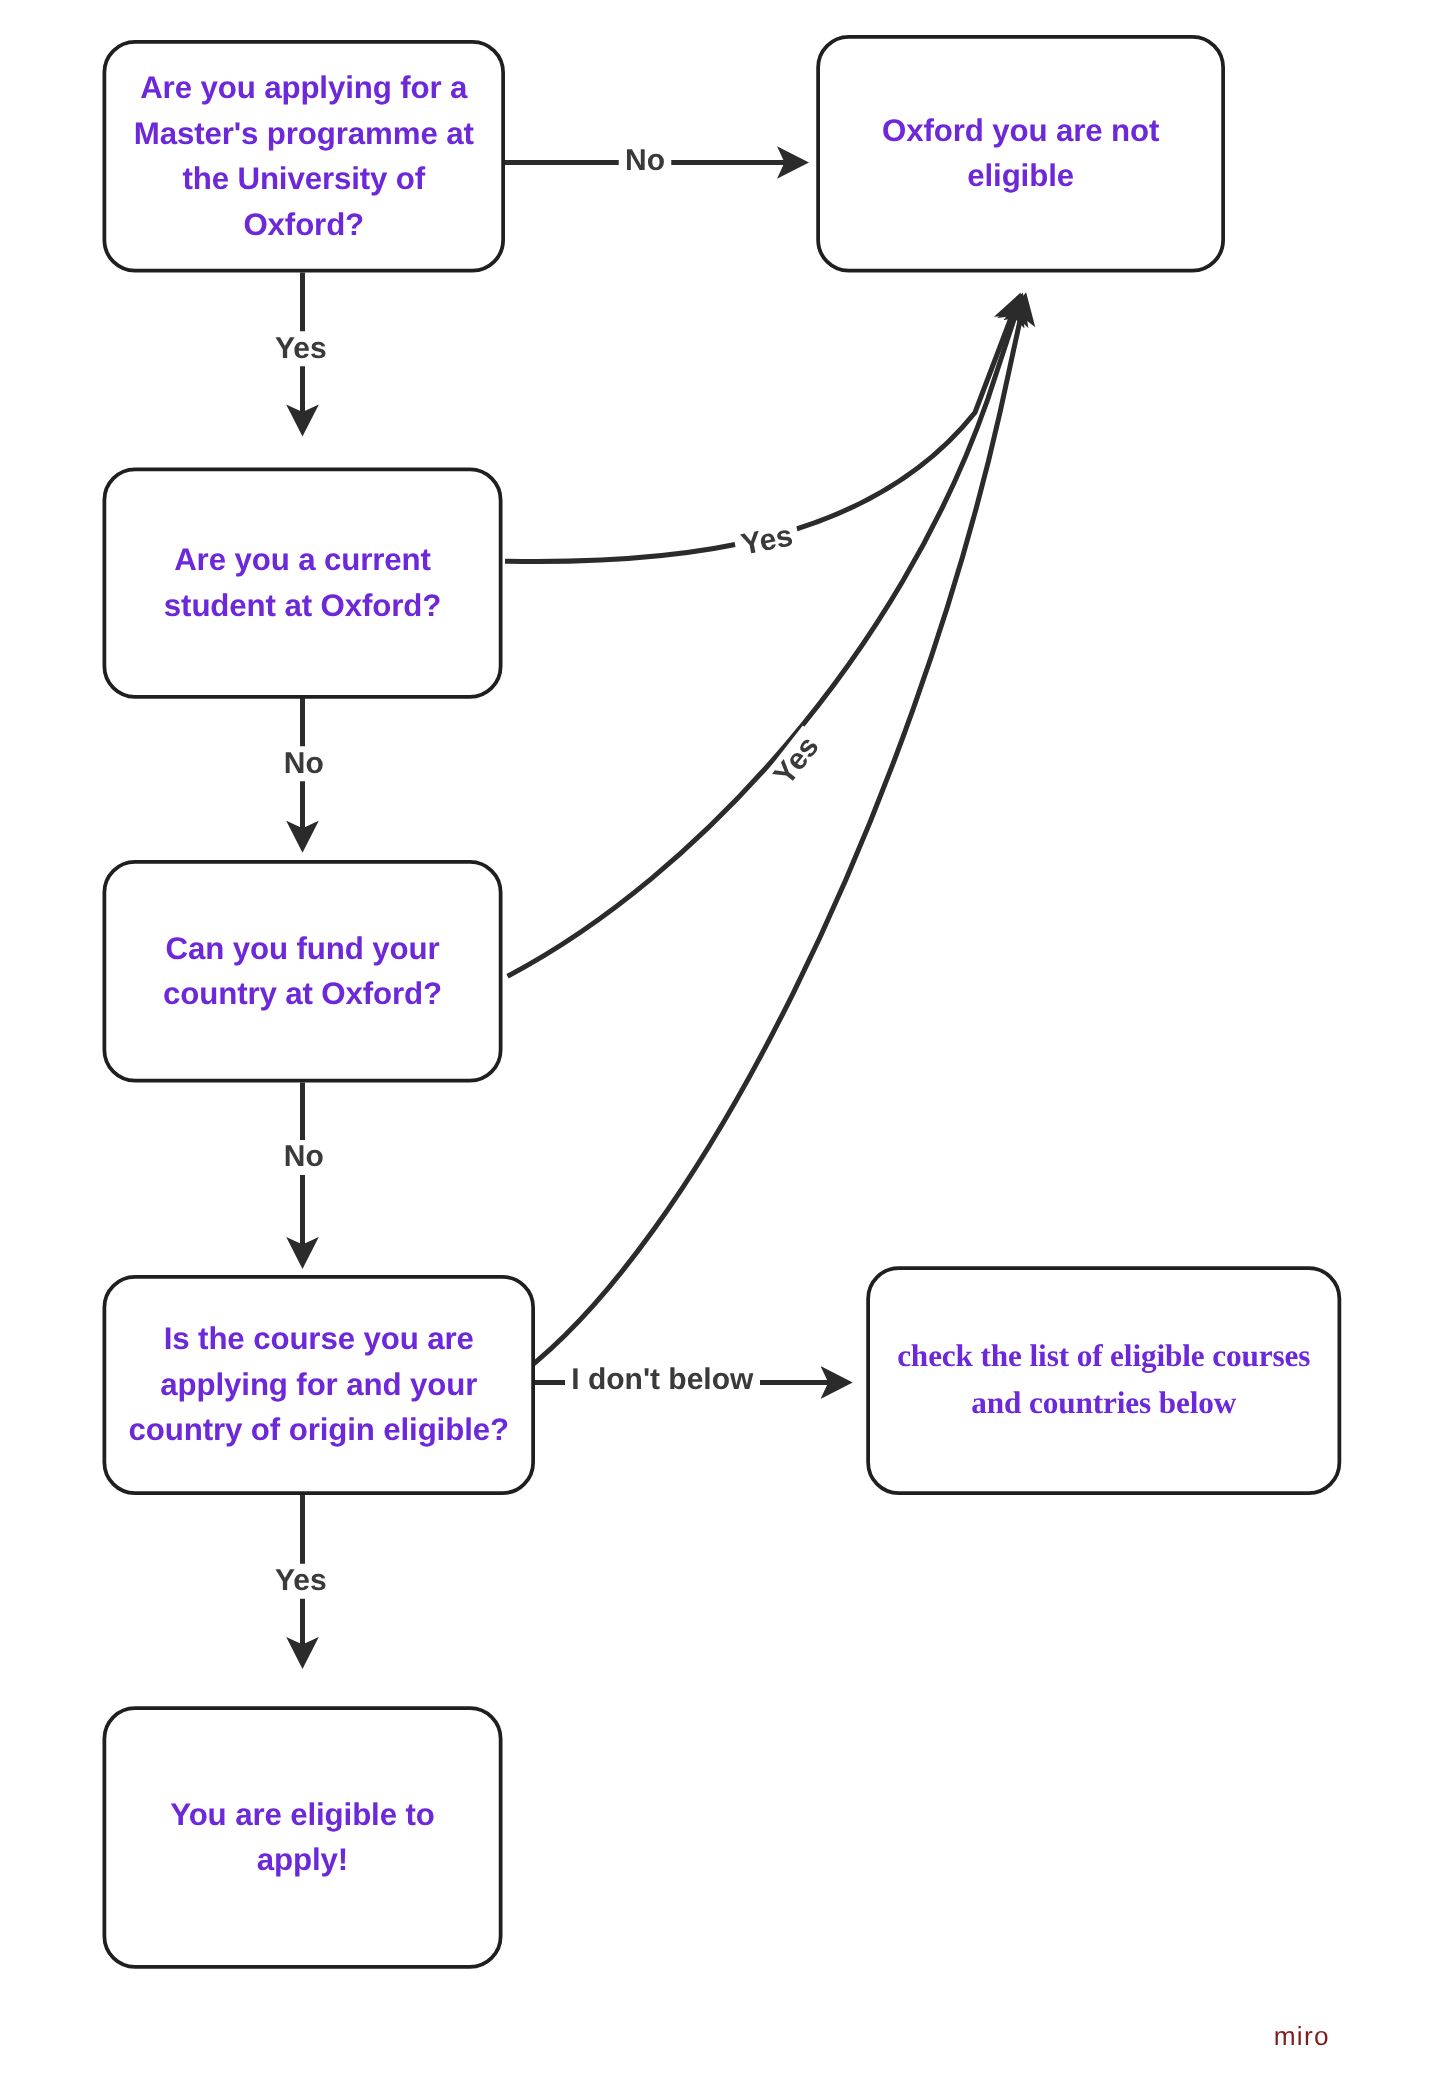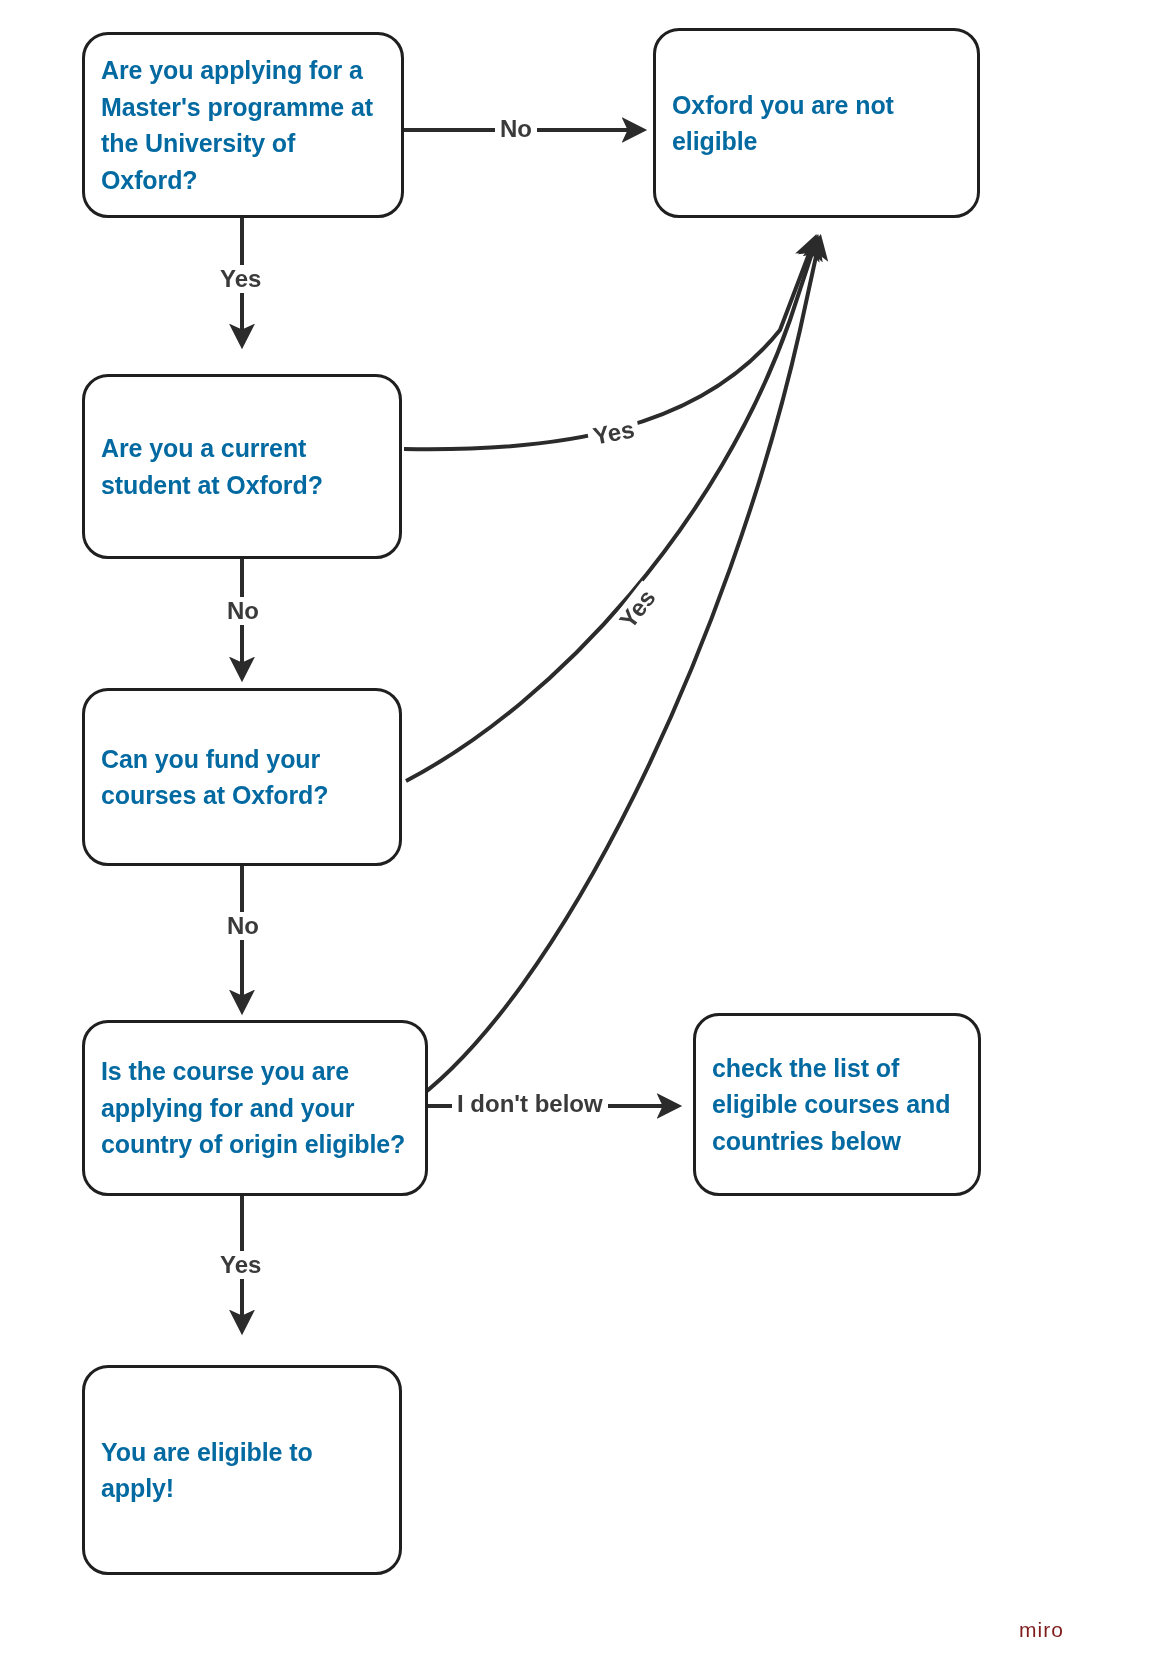--- a/index.html
+++ b/index.html
@@ -28,21 +28,22 @@
   }
   .node {
     position: absolute;
     box-sizing: border-box;
     border: 3px solid #1f1f1f;
     border-radius: 26px;
     background: #ffffff;
     display: flex;
     align-items: center;
     justify-content: center;
-    color: #0369a1;
+    text-align: center;
+    color: #6d28d9;
     font-weight: bold;
     font-size: 25px;
     line-height: 1.46;
     padding: 6px 16px;
     letter-spacing: -0.1px;
   }
   .node span {
     display: block;
   }
   .edge-label {
@@ -100,28 +101,28 @@
 
   <div class="node" style="left:653px; top:28px; width:327px; height:190px;">
     <span>Oxford you are not eligible</span>
   </div>
 
   <div class="node" style="left:82px; top:358px; width:320px; height:185px;margin-top:16px;">
     <span>Are you a current student at Oxford?</span>
   </div>
 
   <div class="node" style="left:82px; top:688px; width:320px; height:178px;">
-    <span>Can you fund your courses at Oxford?</span>
+    <span>Can you fund your country at Oxford?</span>
   </div>
 
   <div class="node" style="left:82px; top:1020px; width:346px; height:176px;">
     <span>Is the course you are applying for and your country of origin eligible?</span>
   </div>
 
-  <div class="node" style="left:693px; top:1013px; width:288px; height:183px;">
+  <div class="node" style="left:693px; top:1013px; width:380px; height:183px;font-family:Liberation Serif, serif;">
     <span>check the list of eligible courses and countries below</span>
   </div>
 
   <div class="node" style="left:82px; top:1345px; width:320px; height:210px;margin-top:20px;">
     <span>You are eligible to apply!</span>
   </div>
 
   <div class="edge-label" style="left:495px; top:115px;">No</div>
 
   <div class="edge-label" style="left:215px; top:265px;">Yes</div>

